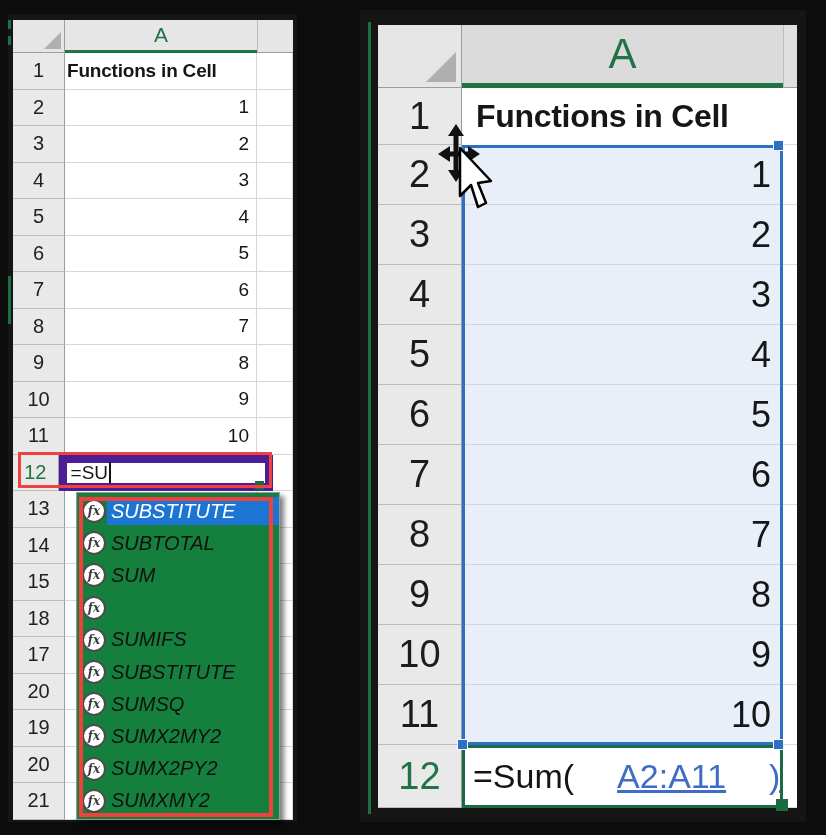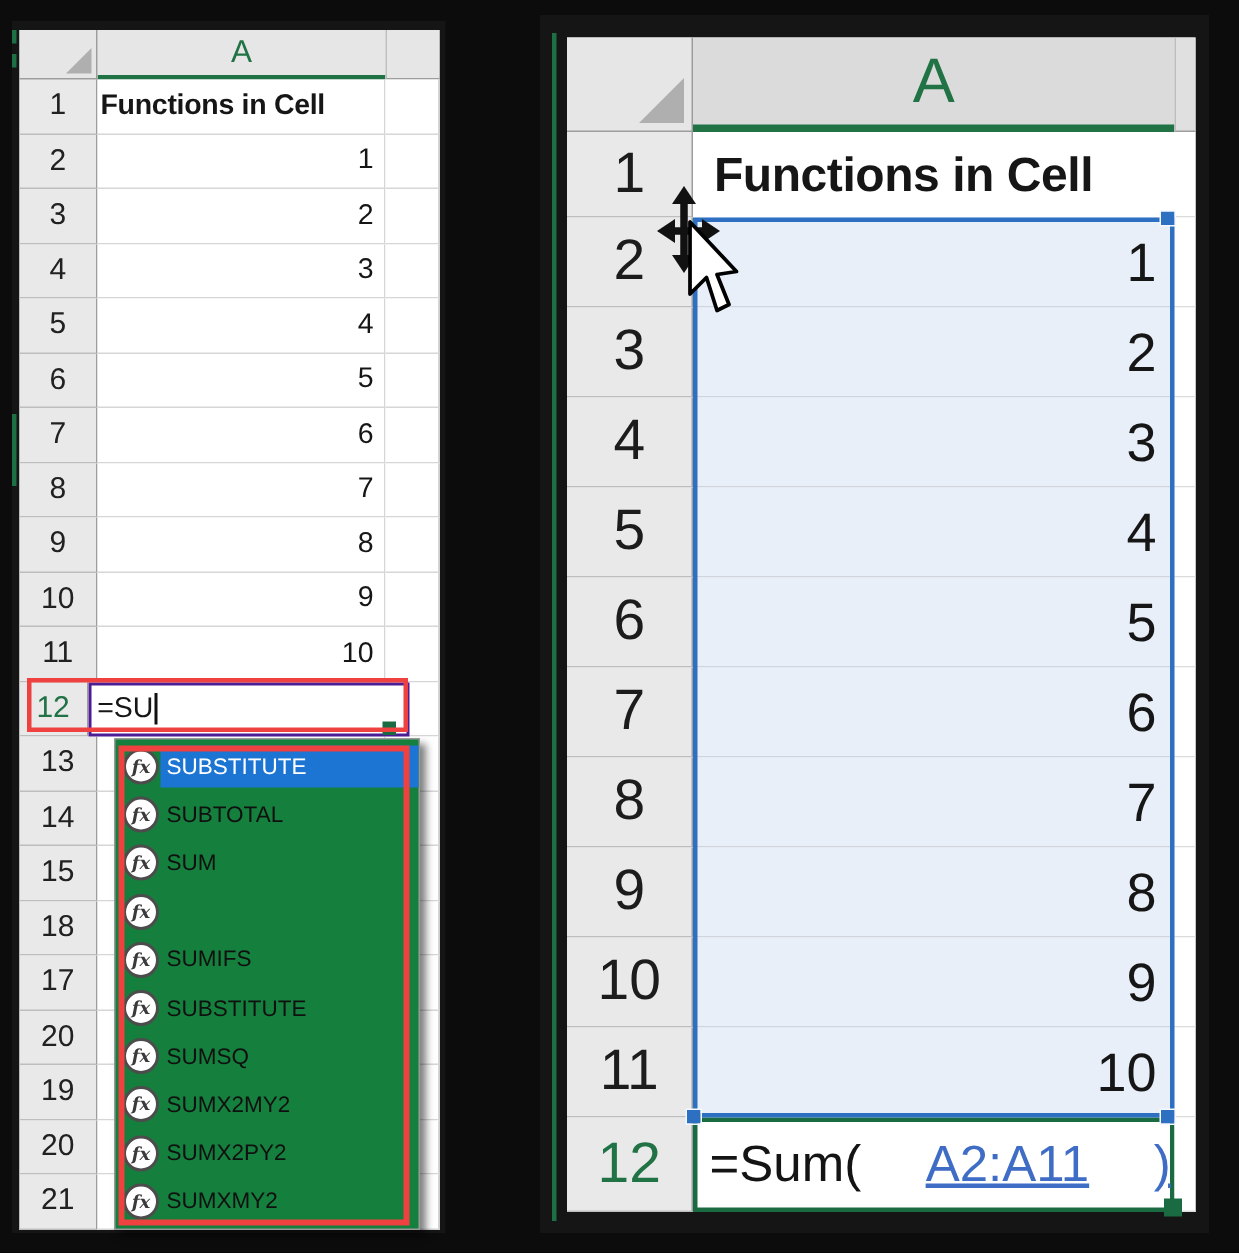--- a/index.html
+++ b/index.html
@@ -18,34 +18,34 @@
          display:flex;align-items:center;justify-content:center;font-size:21px;color:#217346;}
   .lcolB{width:36px;background:#e6e6e6;border-bottom:1px solid #9d9d9d;border-left:1px solid #bdbdbd;box-sizing:border-box;}
   .lrow{display:flex;height:36.5px;}
   .lrow .rh{width:52px;background:#e9e9e9;border-right:1px solid #9d9d9d;border-bottom:1px solid #bdbdbd;
             box-sizing:border-box;display:flex;align-items:center;justify-content:center;
             font-size:20px;color:#212121;}
   .lrow .rh.green{color:#217346;}
   .lrow .ca{width:192px;border-right:1px solid #d6d6d6;border-bottom:1px solid #d6d6d6;box-sizing:border-box;
             font-size:19px;color:#161616;display:flex;align-items:center;justify-content:flex-end;padding-right:7px;background:#fff;}
   .lrow .ca.title{justify-content:flex-start;padding-left:2px;font-weight:700;letter-spacing:-0.2px;}
-  .lrow .ca.editing{justify-content:flex-start;padding-left:4px;border:2px solid #4c1d95;width:242px;margin-right:-12px;position:relative;z-index:3;}
+  .lrow .ca.editing{justify-content:flex-start;padding-left:4px;border:8px solid #4c1d95;width:242px;margin-right:-12px;position:relative;z-index:3;}
   .caret{width:2px;height:21px;background:#111;margin-left:1px;}
   .lrow .cb{width:36px;border-right:1px solid #d6d6d6;border-bottom:1px solid #d6d6d6;box-sizing:border-box;background:#fff;}
   .gh{position:absolute;background:#1a6b41;z-index:4;}
   .redbox{position:absolute;border:3px solid #ee4140;pointer-events:none;z-index:6;}
   .redbox.r12{left:10px;top:438px;width:248px;height:30px;}
   .redbox.rdd{left:71px;top:483px;width:186px;height:312px;border-width:4px;}
   .dd{position:absolute;left:68px;top:478px;width:202px;background:#15803d;border:1px solid #9a9a9a;
       box-shadow:4px 4px 5px rgba(0,0,0,.5);padding:2px 0;z-index:5;}
   .dd-item{display:flex;align-items:stretch;height:32.2px;padding-left:5px;}
   .fx{width:20px;height:20px;border:2px solid #4c4c4c;border-radius:50%;flex:none;align-self:center;
       display:flex;align-items:center;justify-content:center;background:#fff;
       font:italic 700 12px "DejaVu Serif",serif;color:#3a3a3a;margin-right:1px;}
-  .dd-label{flex:1;display:flex;align-items:center;font-size:15px;color:#101010;padding-left:4px;margin:2px 0;}
+  .dd-label{flex:1;display:flex;align-items:center;font-size:20px;color:#101010;padding-left:4px;margin:2px 0;font-style:italic;}
   .dd-item.sel .dd-label{background:#1d75d3;color:#fff;}
 
   
   .rp{left:360px;top:10px;width:446px;height:812px;}
   .rp .vline{position:absolute;left:8px;top:12px;width:3px;height:792px;background:#1d6f44;}
   .rp .sheet{position:absolute;left:18px;top:15px;width:419px;background:#fff;}
   .rhdr{display:flex;height:63px;}
   .rcorner{width:84px;background:#e6e6e6;border-right:1px solid #9d9d9d;border-bottom:1px solid #9d9d9d;position:relative;box-sizing:border-box;}
   .tri-b{position:absolute;right:5px;bottom:5px;width:0;height:0;border-left:30px solid transparent;border-bottom:30px solid #afafaf;}
   .rcolA{width:321px;background:#dbdbdb;border-bottom:5px solid #217346;box-sizing:border-box;

